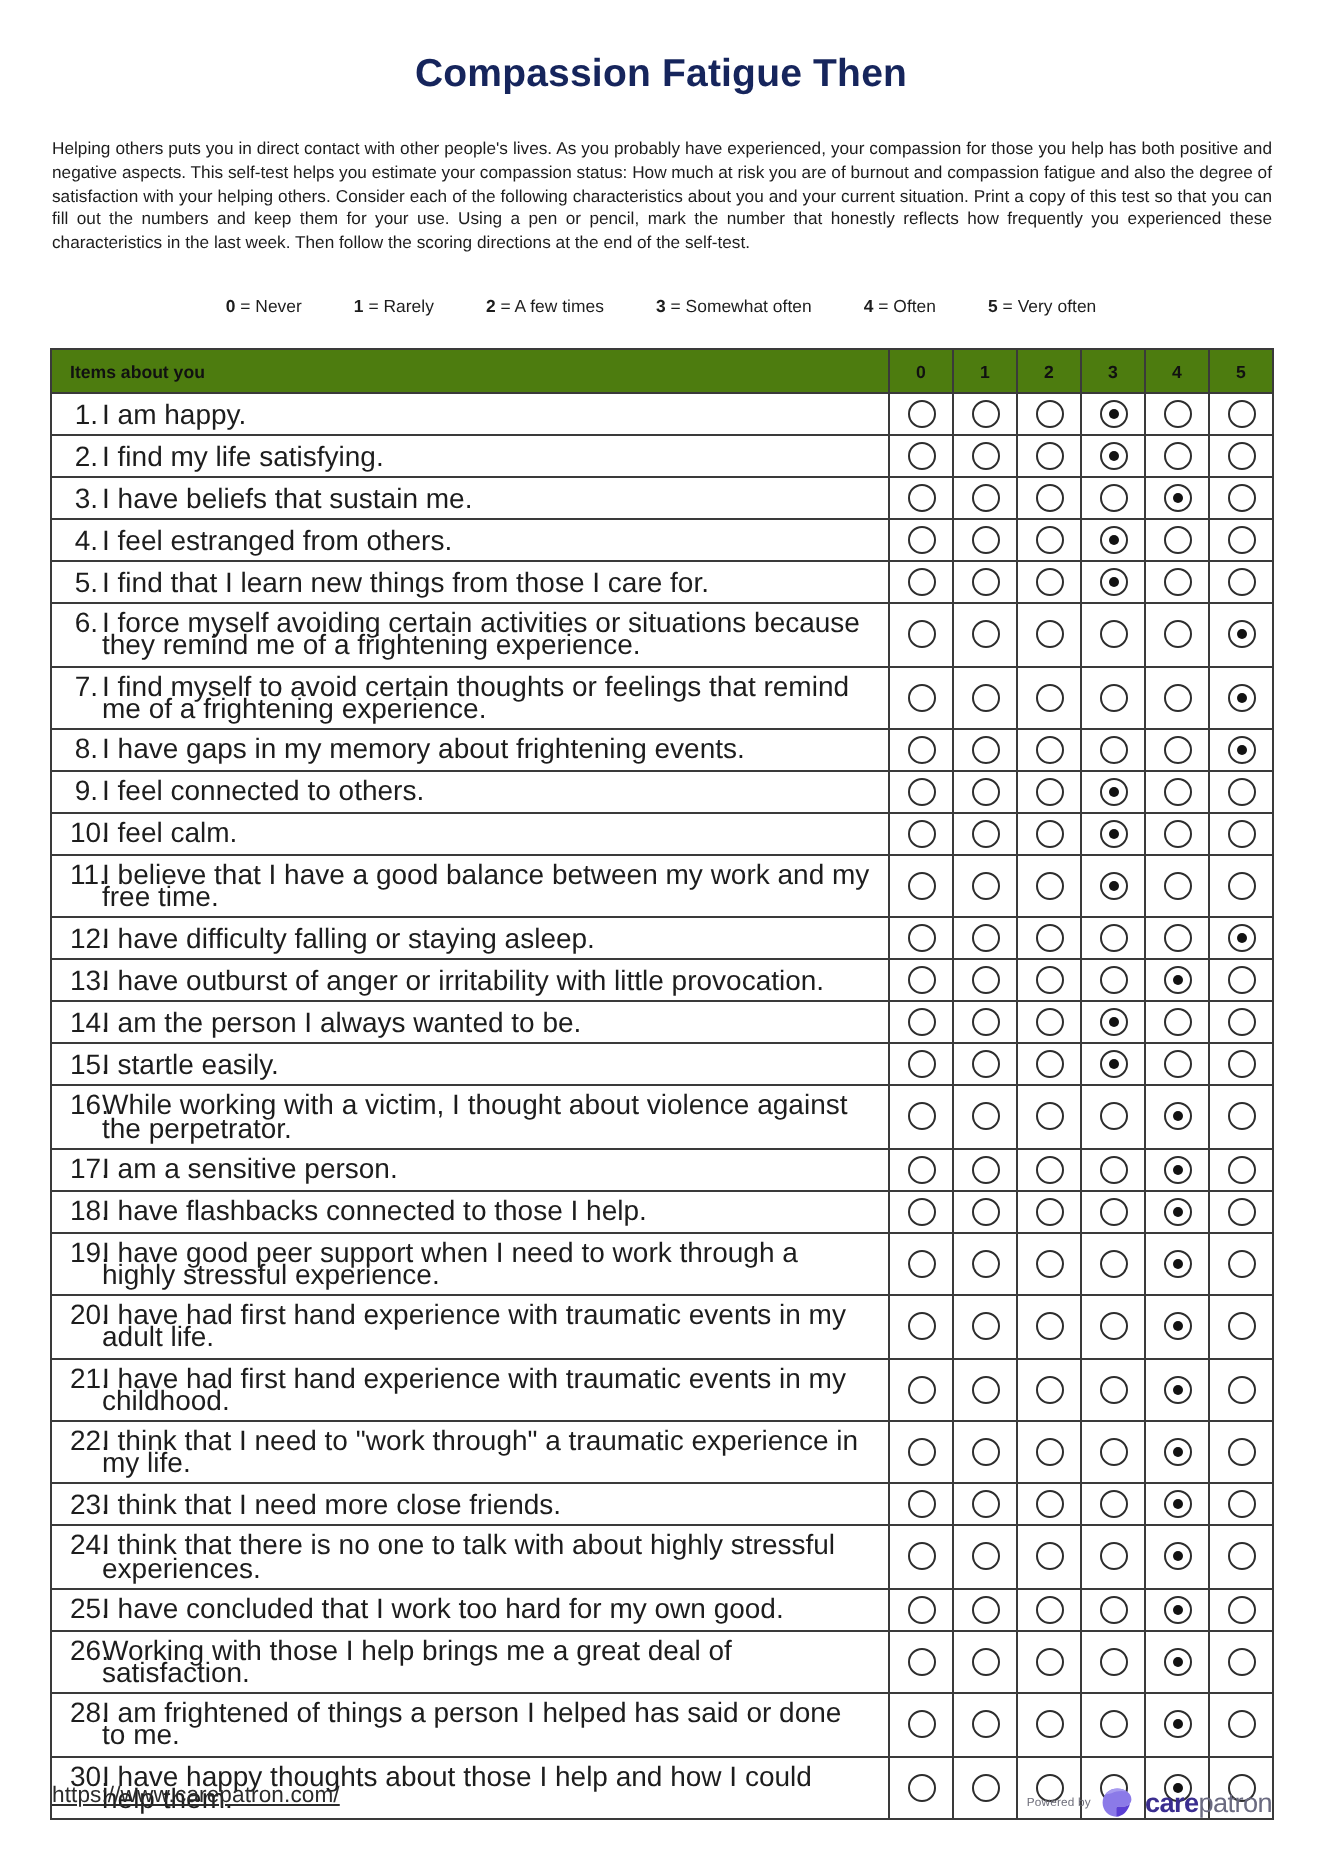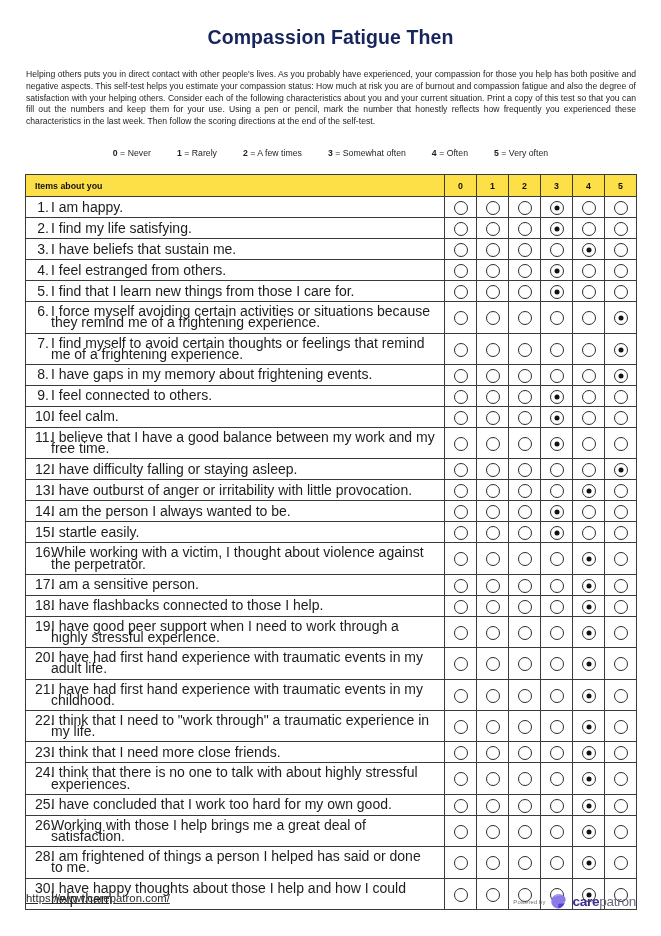--- a/index.html
+++ b/index.html
@@ -60,21 +60,21 @@
   }
   table.survey col.c-item { width: 419px; }
   table.survey col.c-opt { width: 32px; }
 
   table.survey th, table.survey td {
     border: 1px solid #3a3a3a;
     padding: 0;
     vertical-align: middle;
   }
   table.survey thead th {
-    background: #fde047;
+    background: #4d7c0f;
     height: 22px;
     font-size: 8.8px;
     font-weight: bold;
     color: #111;
   }
   th.head-item {
     text-align: left;
     padding-left: 9px !important;
   }
   th.head-opt {

